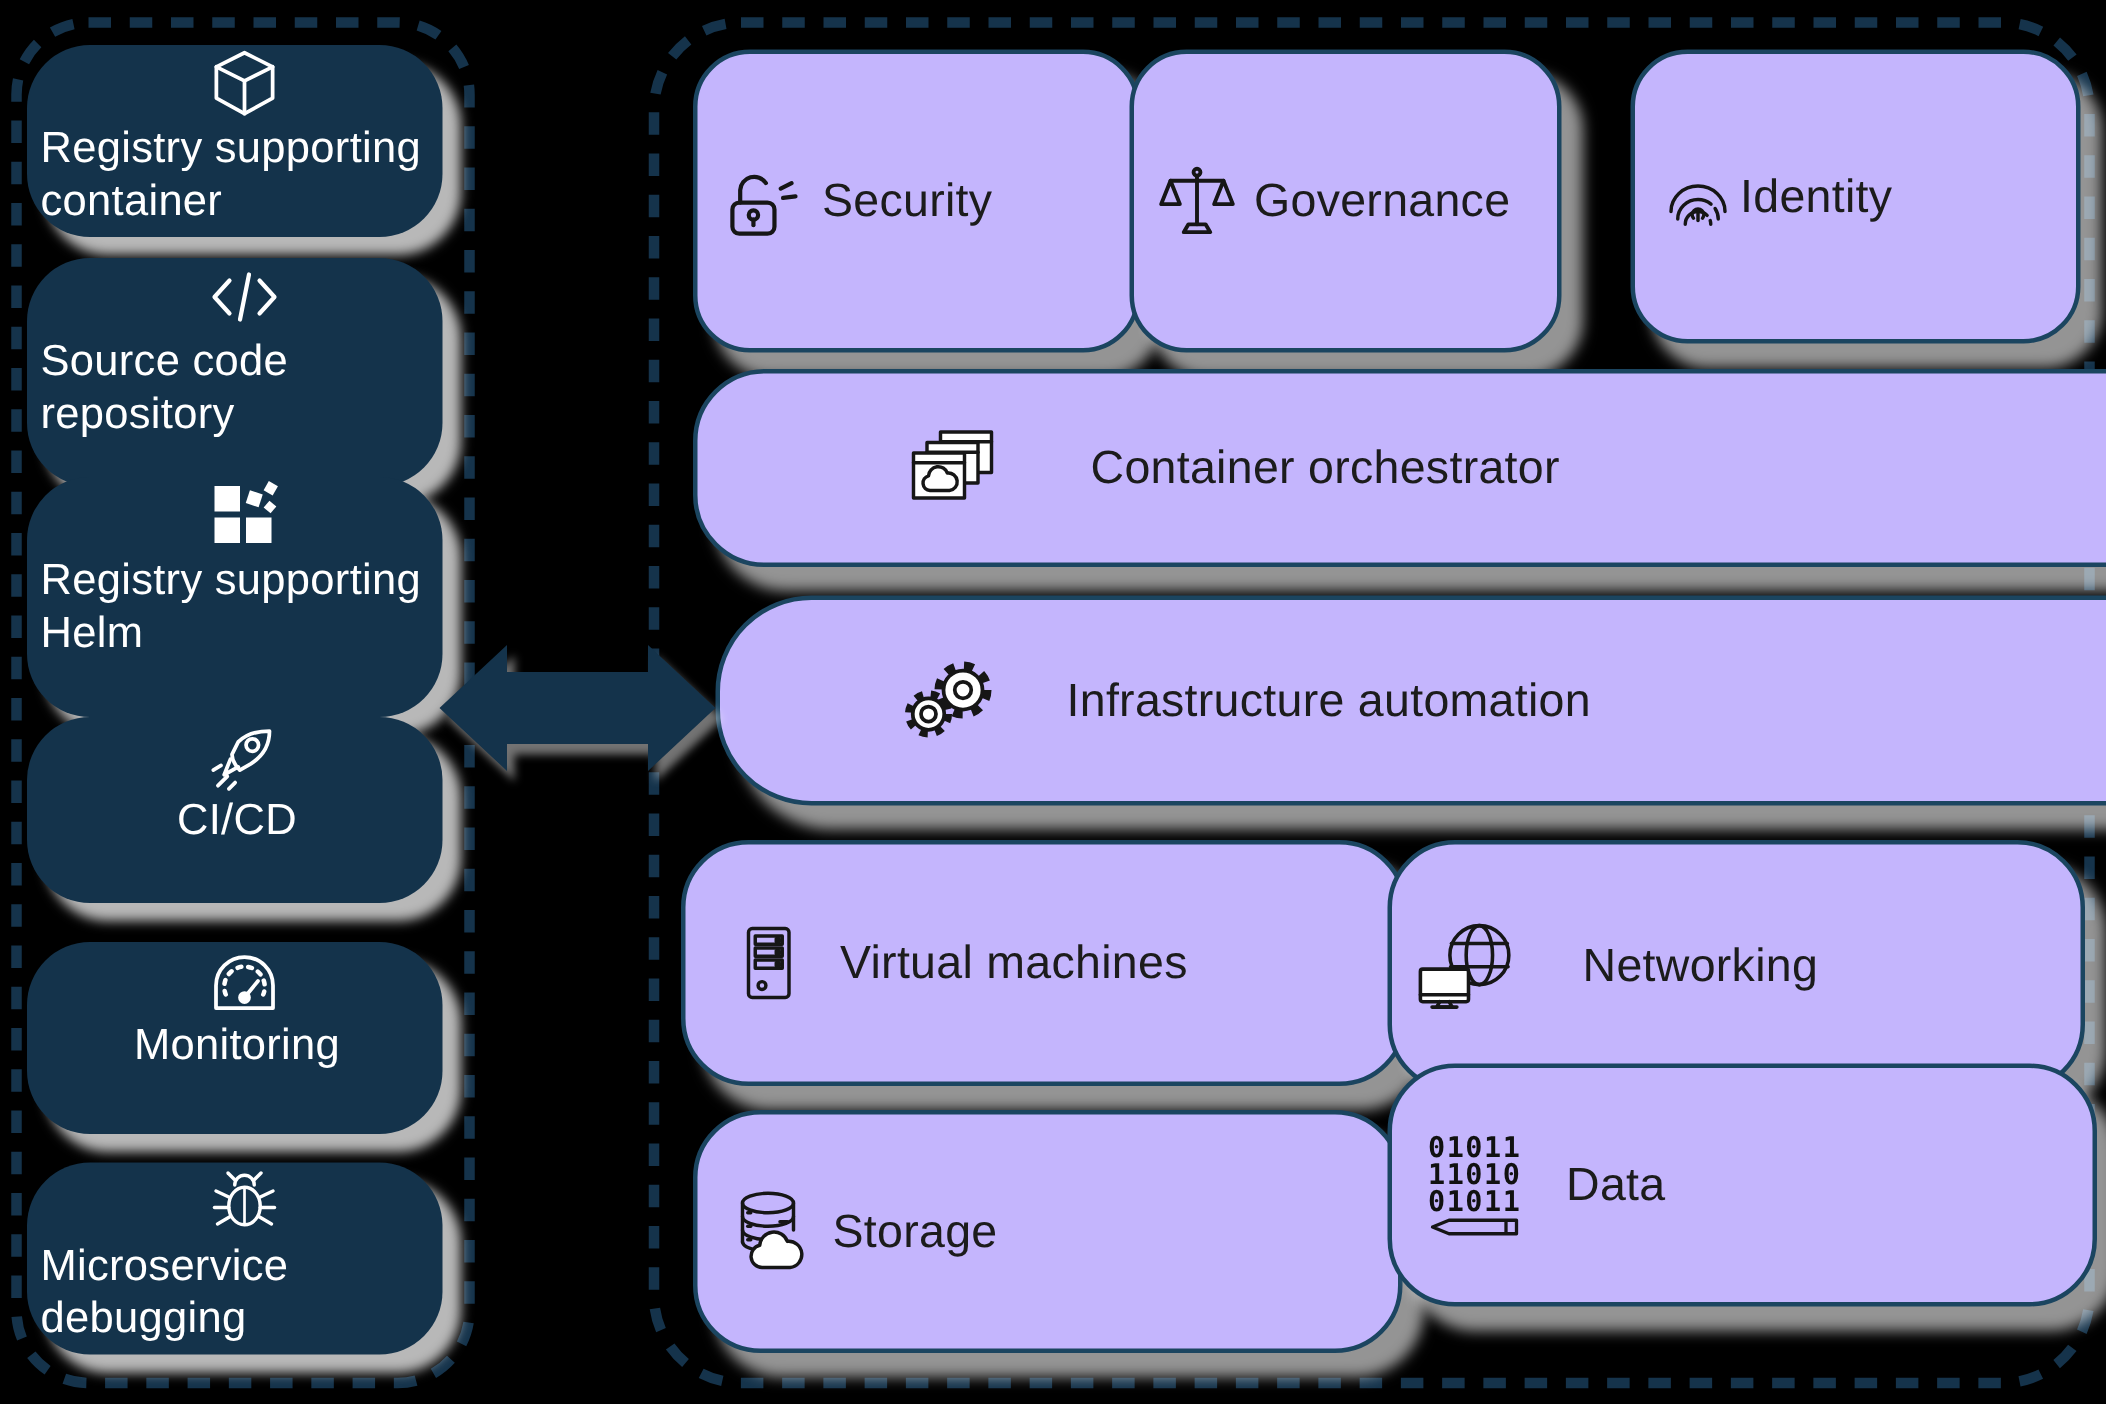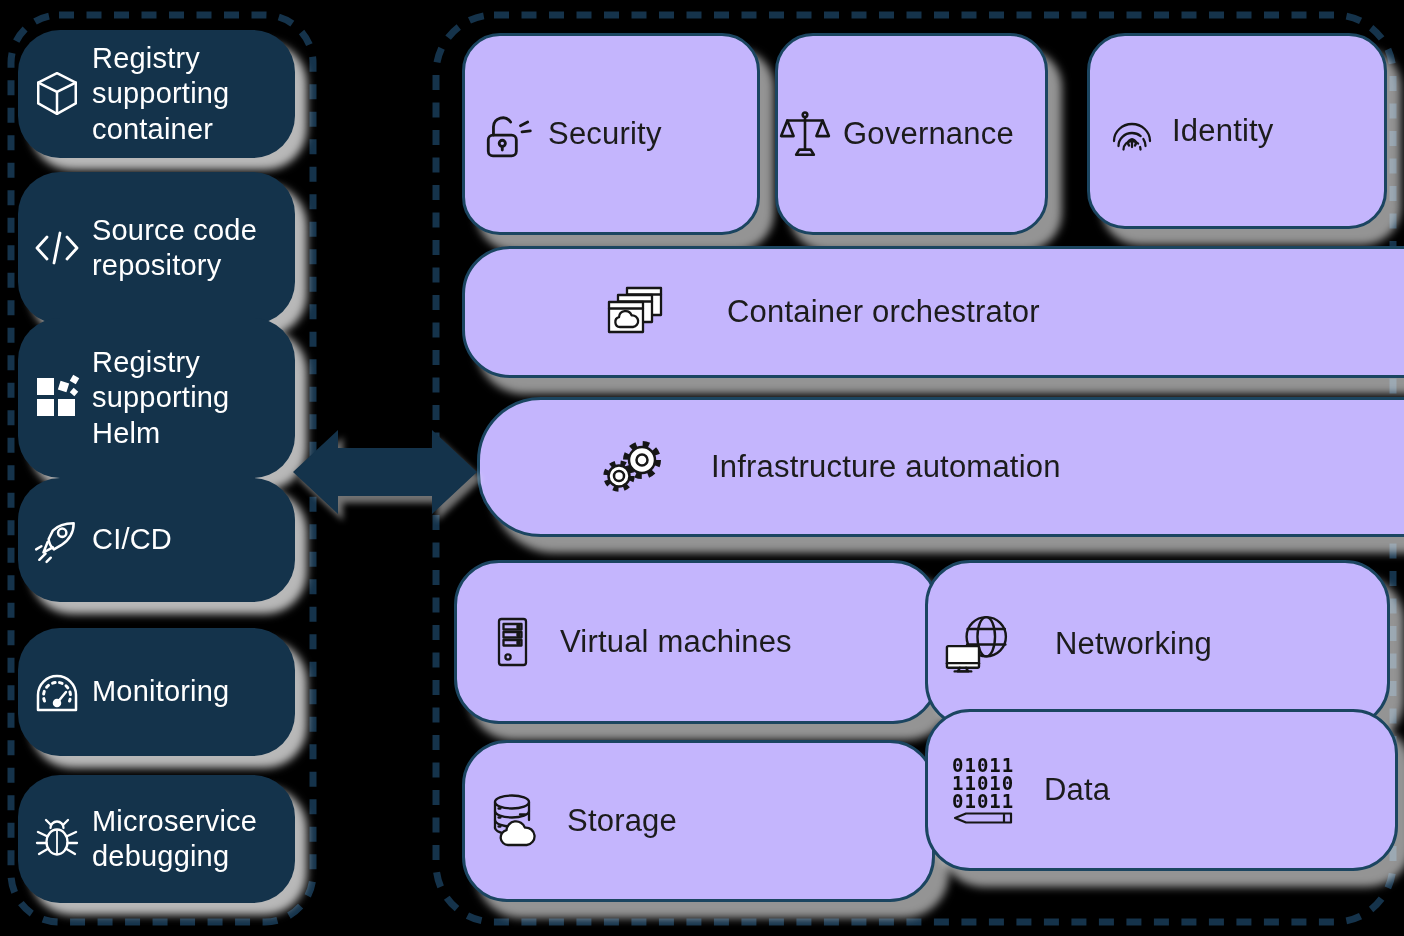--- a/index.html
+++ b/index.html
@@ -7,21 +7,21 @@
          font-family:"Liberation Sans", sans-serif;}
   svg{display:block;}
   .bg-layer,.arrow-layer{position:absolute;left:0;top:0;pointer-events:none;}
   .bg-layer{z-index:0;}
   .arrow-layer{z-index:6;}
   .arrow-layer polygon{filter:drop-shadow(5px 7px 3px rgba(255,255,255,0.45));}
 
   
   .pill{position:absolute;left:18px;width:277px;background:#14334b;border-radius:42px;
         display:flex;align-items:center;z-index:2;
-        box-shadow:12px 12px 8px rgba(255,255,255,0.72);}
+        box-shadow:12px 12px 8px rgba(255,255,255,0.72);flex-direction:column;}
   .pill .picon{flex:0 0 52px;margin-left:13px;display:flex;align-items:center;justify-content:center;}
   .pill .plabel{margin-left:9px;margin-right:6px;color:#fff;font-size:29px;line-height:1.22;
         letter-spacing:0.2px;}
 
   
   .box{position:absolute;background:#c4b5fd;border:3px solid #1b4560;display:flex;align-items:center;
        z-index:1;box-shadow:14px 16px 9px rgba(255,255,255,0.58);}
   .box .blabel{color:#1c1c1c;font-size:31px;letter-spacing:0.2px;white-space:nowrap;}
   .box .bicon{display:flex;align-items:center;justify-content:center;}
   .r1{border-radius:38px;}
@@ -131,35 +131,35 @@
         <path d="M12 25 V17 A9 9 0 0 1 28.5 12.5"></path>
         <circle cx="20.5" cy="33" r="3"></circle>
           <path d="M20.5 36 V39.5"></path>
         <path d="M38 16 L45 12.5"></path>
           <path d="M39.5 22 L47.5 21"></path>
       </svg>
     </span>
     <span class="blabel">Security</span>
   </div>
 
-  <div class="box r1" style="left:775px;top:33px;width:267px;height:196px;gap:11px">
+  <div class="box r1" style="left:753px;top:33px;width:267px;height:196px;padding-left:15px;gap:11px">
     <span class="bicon">
       <svg width="54" height="52" viewBox="0 0 52 48" fill="none" stroke="#161616" stroke-width="2.5" stroke-linejoin="round" stroke-linecap="round">
         <path d="M26 8 V39"></path>
           <circle cx="26" cy="5.5" r="2.2"></circle>
         <path d="M9 11 H43"></path>
         <path d="M9 11 L3 26 H15 Z"></path>
         <path d="M43 11 L37 26 H49 Z"></path>
         <path d="M20.5 39 H31.5 L34.5 44 H17.5 Z"></path>
       </svg>
     </span>
     <span class="blabel">Governance</span>
   </div>
 
-  <div class="box r1" style="left:1087px;top:33px;width:278px;height:190px;padding-left:16px;gap:14px">
+  <div class="box r1" style="left:1087px;top:33px;width:278px;height:190px;padding-left:16px;gap:2px">
     <span class="bicon">
       <svg width="52" height="52" viewBox="0 0 52 48" fill="none" stroke="#161616" stroke-width="2.3" stroke-linecap="round">
         <path d="M8 34 A18 17 0 1 1 44 34"></path>
         <path d="M12.5 39 A13.5 13 0 1 1 39.5 39" stroke-dasharray="30 4 44"></path>
         <path d="M17.5 42.5 A8.5 8.5 0 1 1 34.5 42.5" stroke-dasharray="20 4 30"></path>
         <path d="M23 38.5 A3.8 3.8 0 1 1 29 38.5"></path>
         <path d="M26 33 V40"></path>
       </svg>
     </span>
     <span class="blabel">Identity</span>
@@ -219,21 +219,21 @@
           <path d="M21.5 29.5 H58.5"></path>
         <rect x="2" y="31" width="31" height="21" rx="1.5" fill="#fff"></rect>
         <path d="M2 47.5 H33"></path>
         <path d="M14.5 52 L12.5 55.5 H22.5 L20.5 52"></path>
         <path d="M9.5 55.5 H25.5"></path>
       </svg>
     </span>
     <span class="blabel">Networking</span>
   </div>
 
-  <div class="box r4" style="left:462px;top:740px;width:445px;height:156px;padding-left:22px;gap:26px">
+  <div class="box r4" style="left:462px;top:740px;width:445px;height:156px;padding-left:22px;gap:14px">
     <span class="bicon">
       <svg width="54" height="58" viewBox="0 0 54 56" fill="none" stroke="#161616" stroke-width="2.3" stroke-linejoin="round" stroke-linecap="round">
         <ellipse cx="25" cy="9" rx="17" ry="6.5"></ellipse>
         <path d="M8 9 V35"></path>
           <path d="M42 9 V27"></path>
         <path d="M8 18 A17 6.5 0 0 0 42 18"></path>
         <path d="M8 27 A17 6.5 0 0 0 27 33.4"></path>
         <path d="M8 35 A17 6.5 0 0 0 18 40.5"></path>
         <path d="M33 21.5 H38"></path>
         <path d="M11.5 15.5 h2"></path>

